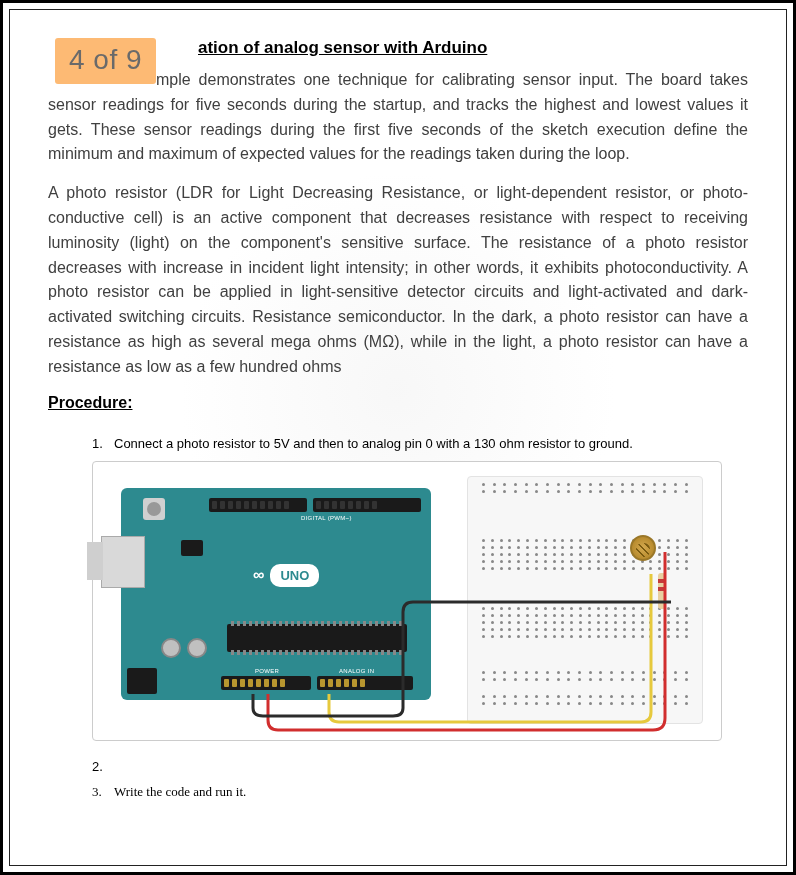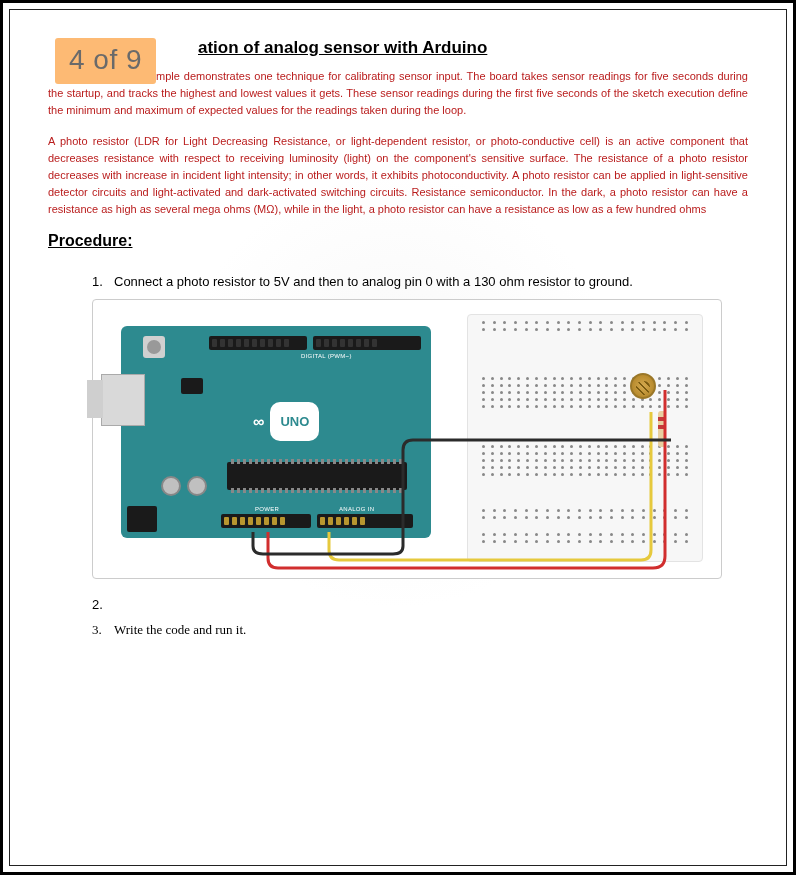--- a/index.html
+++ b/index.html
@@ -39,25 +39,25 @@
     }
     .title {
       font-size: 17px;
       font-weight: bold;
       text-decoration: underline;
       margin-top: 10px;
       margin-left: 150px;
       margin-bottom: 10px;
     }
     .body-text {
-      font-size: 11px;
+      font-size: 16px;
       line-height: 1.55;
       text-align: justify;
       margin-bottom: 14px;
-      color: #b91c1c;
+      color: #404040;
     }
     .procedure-heading {
       font-size: 16px;
       font-weight: bold;
       text-decoration: underline;
       margin-top: 10px;
       margin-bottom: 24px;
     }
     .ol-wrap {
       margin-left: 44px;
@@ -164,21 +164,21 @@
       color: #fff;
       font-size: 10px;
       display: flex;
       align-items: center;
       gap: 6px;
     }
     .uno-badge {
       background: #fff;
       color: #2d8a8f;
       border-radius: 10px;
-      padding: 12px 10px;
+      padding: 4px 10px;
       font-weight: bold;
       font-size: 13px;
     }
     .arduino-text {
       position: absolute;
       top: 96px; left: 150px;
       color: #fff;
       font-size: 9px;
       letter-spacing: 1.5px;
       margin-top: 42px;

